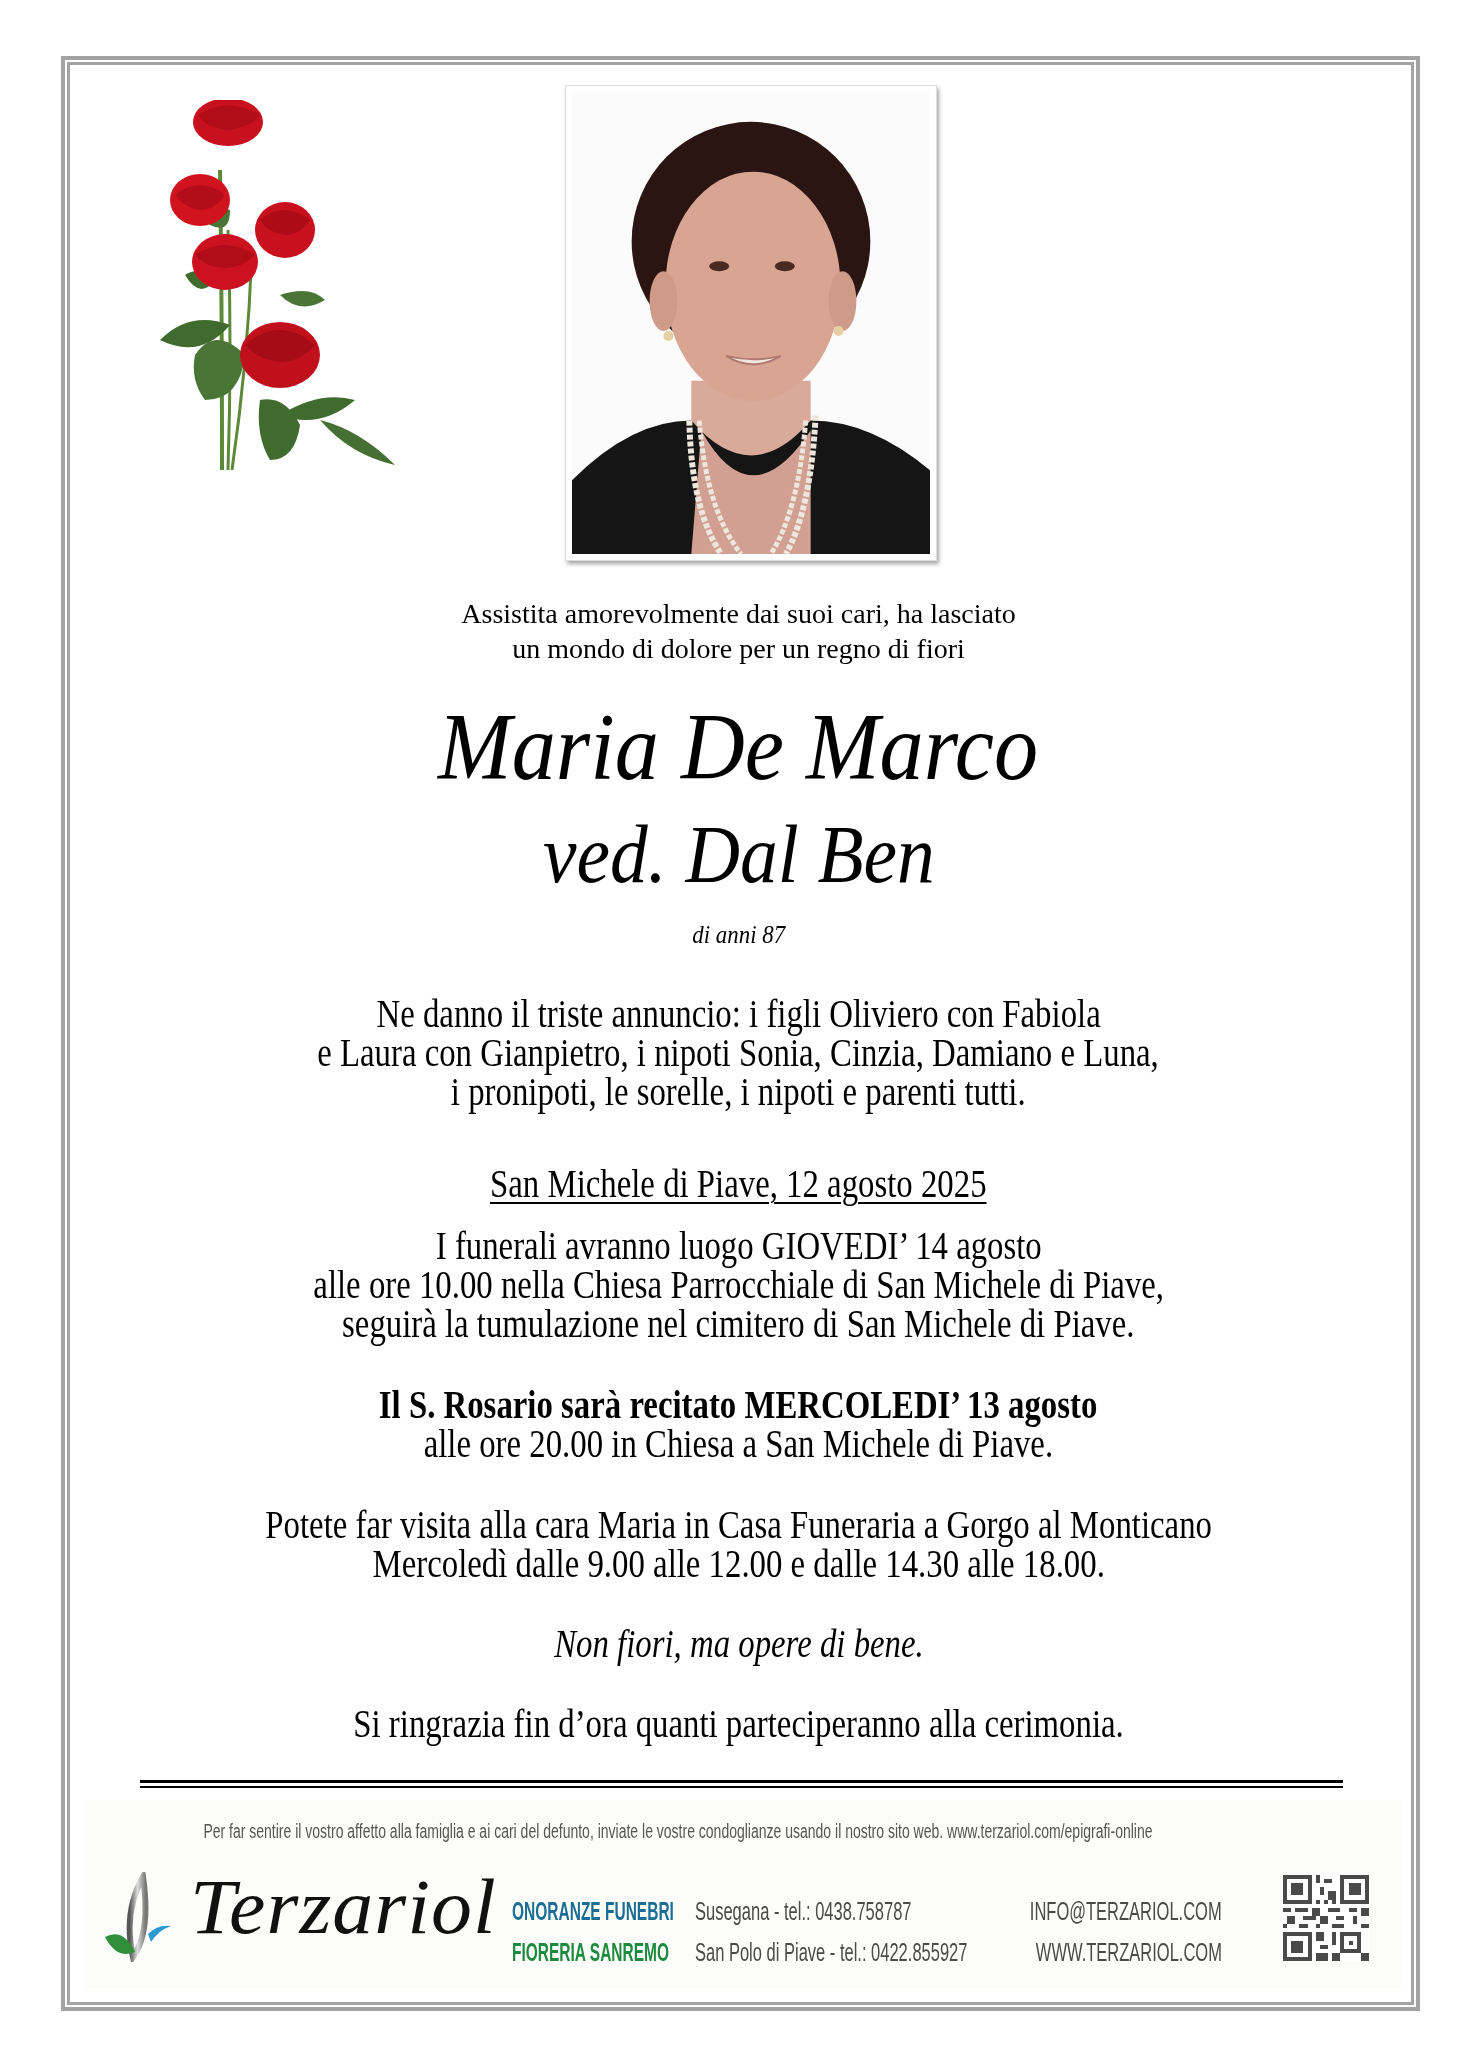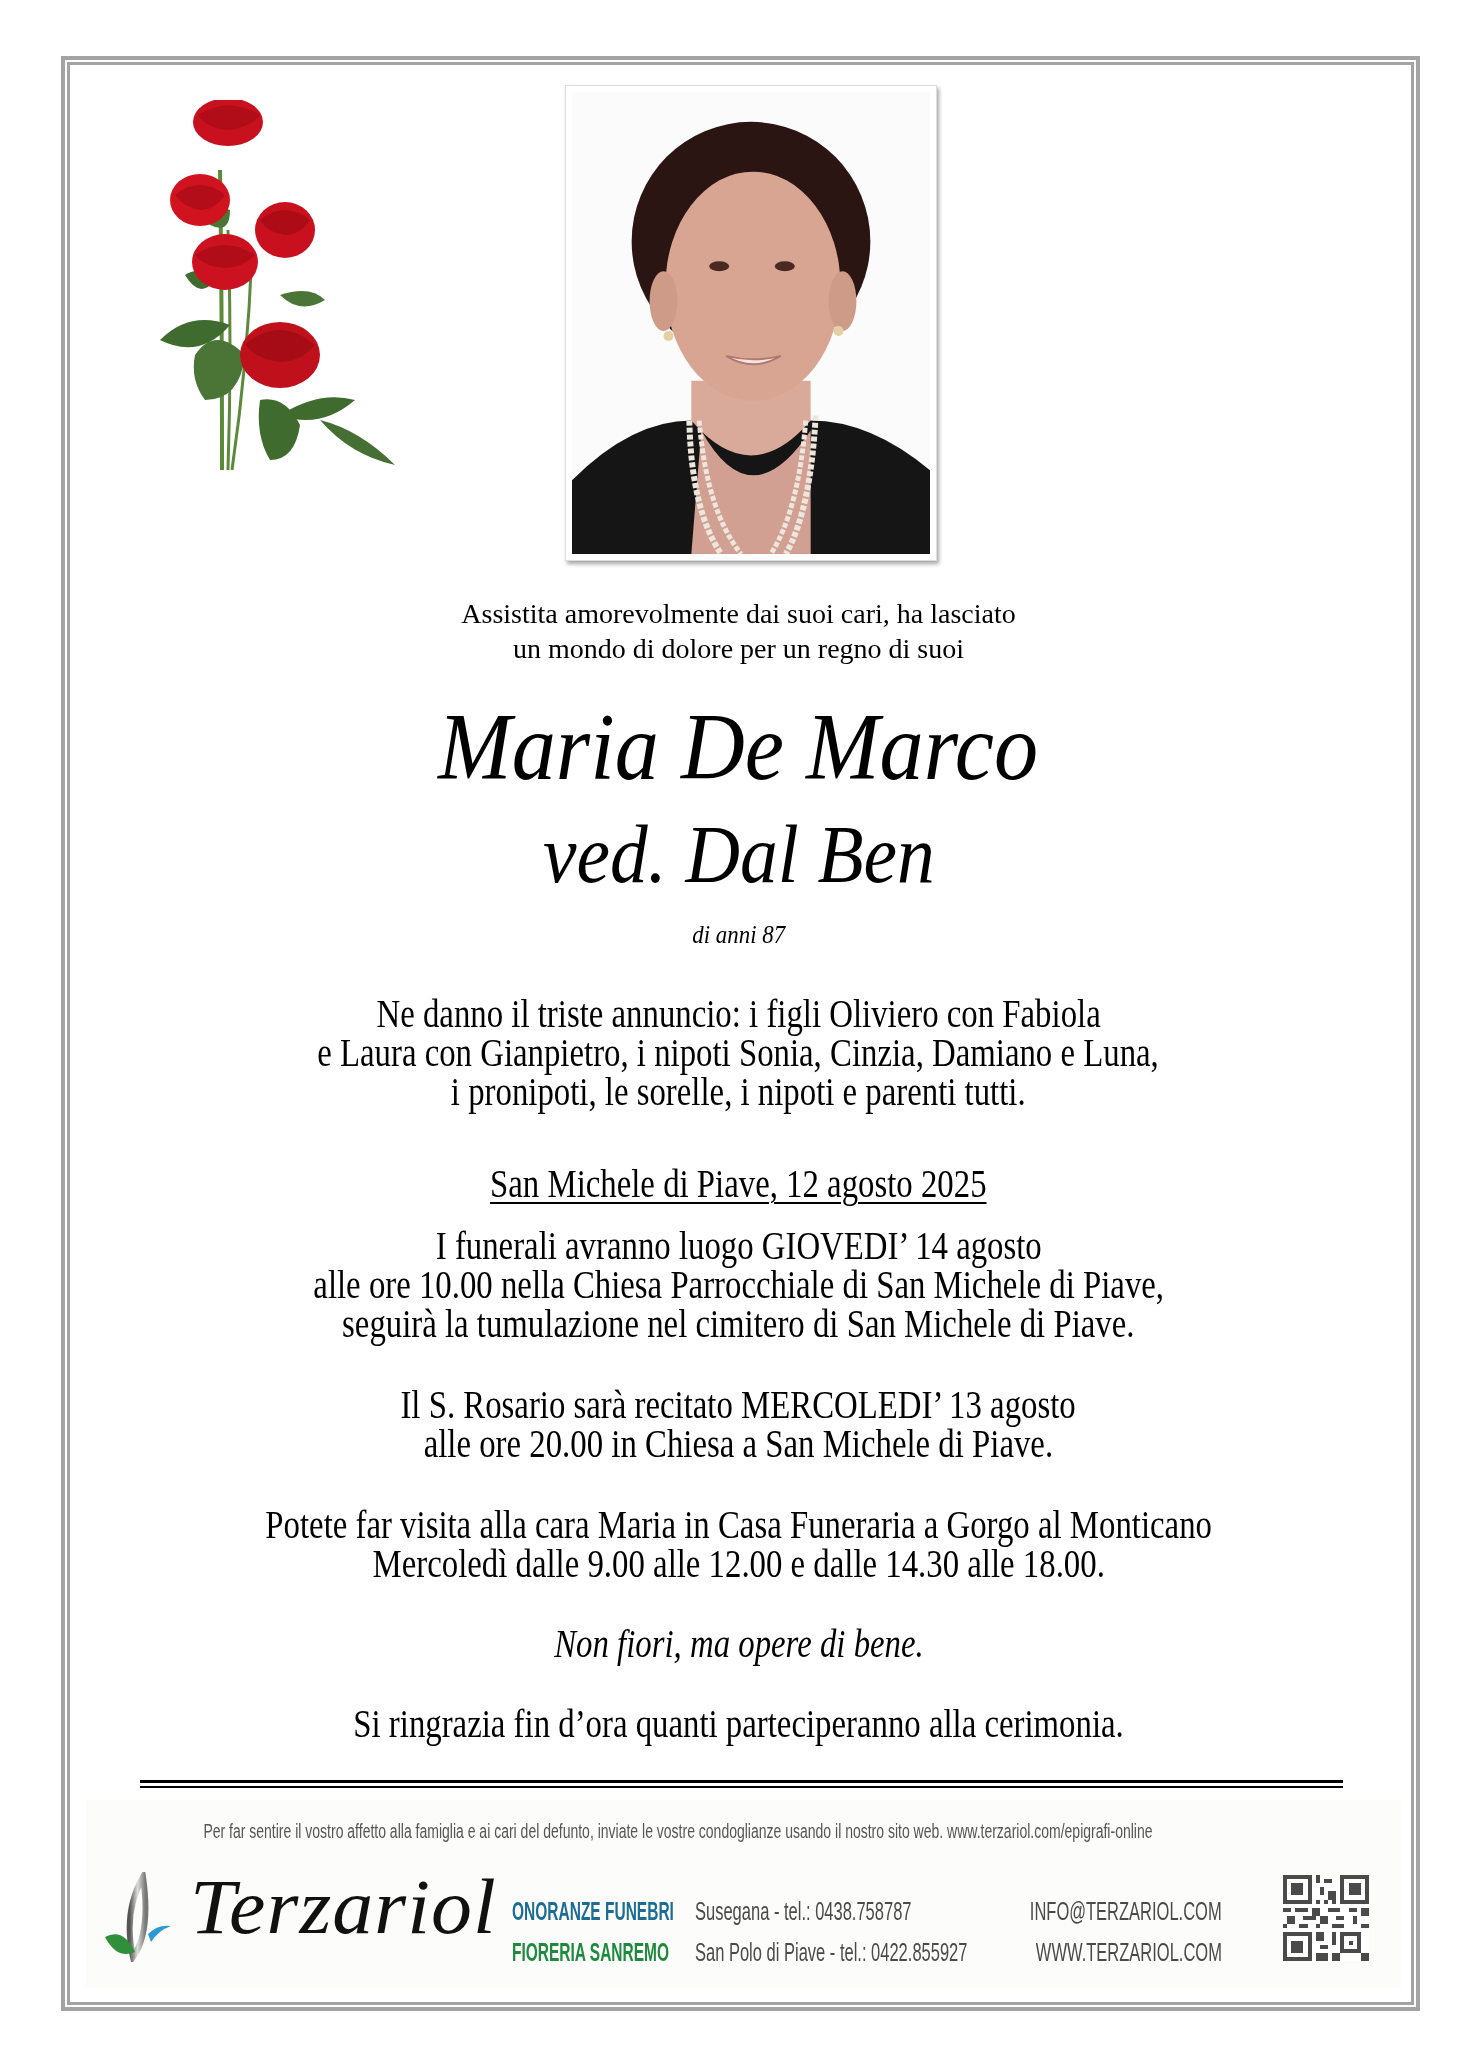--- a/index.html
+++ b/index.html
@@ -98,37 +98,37 @@
     <path d="M155 265 Q182 282 210 265 Q182 272 155 265 Z" fill="#f3e6e0" stroke="#b07a72" stroke-width="2"></path>
 
     <path d="M118 330 Q120 420 150 464" stroke="#ece6dc" stroke-width="6" fill="none" stroke-dasharray="5 2"></path>
     <path d="M245 325 Q240 420 215 464" stroke="#ece6dc" stroke-width="6" fill="none" stroke-dasharray="5 2"></path>
     <path d="M128 330 Q135 420 170 464" stroke="#ece6dc" stroke-width="5" fill="none" stroke-dasharray="5 2"></path>
     <path d="M235 330 Q228 420 200 464" stroke="#ece6dc" stroke-width="5" fill="none" stroke-dasharray="5 2"></path>
   </svg>
 </div>
 
 <div class="line sub" style="top:596px;"><span>Assistita amorevolmente dai suoi cari, ha lasciato</span></div>
-<div class="line sub" style="top:631px;"><span>un mondo di dolore per un regno di suoi</span></div>
+<div class="line sub" style="top:631px;"><span>un mondo di dolore per un regno di fiori</span></div>
 
 <div class="line name1" style="top:697px;"><span class="cond" style="transform:scaleX(0.92);">Maria De Marco</span></div>
 <div class="line name2" style="top:810px;"><span class="cond" style="transform:scaleX(0.92);">ved. Dal Ben</span></div>
 <div class="line age" style="top:920px;"><span class="cond" style="transform:scaleX(0.88);">di anni 87</span></div>
 
 <div class="line body-t" style="top:994px;"><span class="cond">Ne danno il triste annuncio: i figli Oliviero con Fabiola</span></div>
 <div class="line body-t" style="top:1033px;"><span class="cond">e Laura con Gianpietro, i nipoti Sonia, Cinzia, Damiano e Luna,</span></div>
 <div class="line body-t" style="top:1072px;"><span class="cond">i pronipoti, le sorelle, i nipoti e parenti tutti.</span></div>
 
 <div class="line body-t" style="top:1164px;"><span class="cond underline">San Michele di Piave, 12 agosto 2025</span></div>
 
 <div class="line body-t" style="top:1226px;"><span class="cond">I funerali avranno luogo GIOVEDI’ 14 agosto</span></div>
 <div class="line body-t" style="top:1265px;"><span class="cond">alle ore 10.00 nella Chiesa Parrocchiale di San Michele di Piave,</span></div>
 <div class="line body-t" style="top:1304px;"><span class="cond">seguirà la tumulazione nel cimitero di San Michele di Piave.</span></div>
 
-<div class="line body-t" style="top:1385px;"><span class="cond">Il S. Rosario sarà recitato MERCOLEDI’ 13 agosto</span></div>
+<div class="line body-t" style="top:1385px;font-weight:bold;"><span class="cond">Il S. Rosario sarà recitato MERCOLEDI’ 13 agosto</span></div>
 <div class="line body-t" style="top:1424px;"><span class="cond">alle ore 20.00 in Chiesa a San Michele di Piave.</span></div>
 
 <div class="line body-t" style="top:1505px;"><span class="cond">Potete far visita alla cara Maria in Casa Funeraria a Gorgo al Monticano</span></div>
 <div class="line body-t" style="top:1544px;"><span class="cond">Mercoledì dalle 9.00 alle 12.00 e dalle 14.30 alle 18.00.</span></div>
 
 <div class="line body-t ital" style="top:1624px;"><span class="cond">Non fiori, ma opere di bene.</span></div>
 
 <div class="line body-t" style="top:1704px;"><span class="cond">Si ringrazia fin d’ora quanti parteciperanno alla cerimonia.</span></div>
 
 <div class="sep1"></div>

